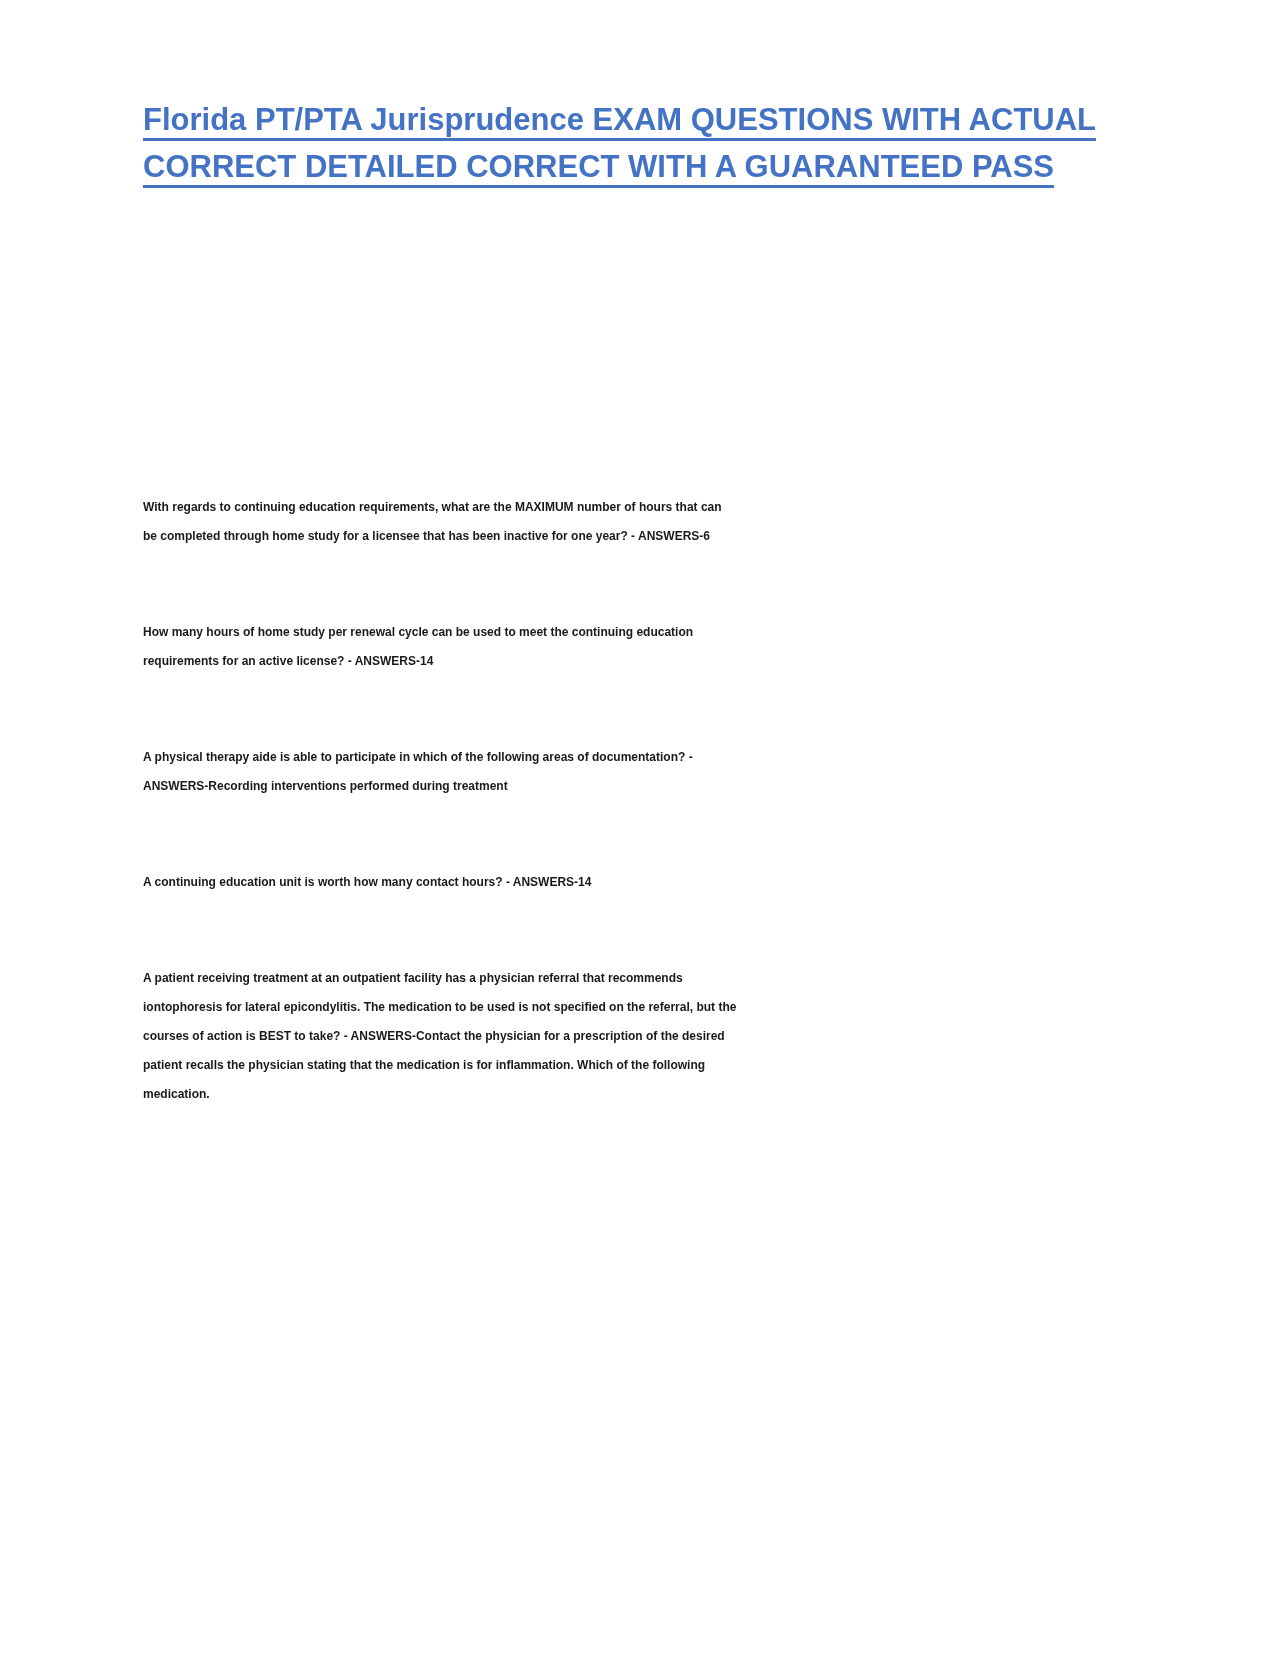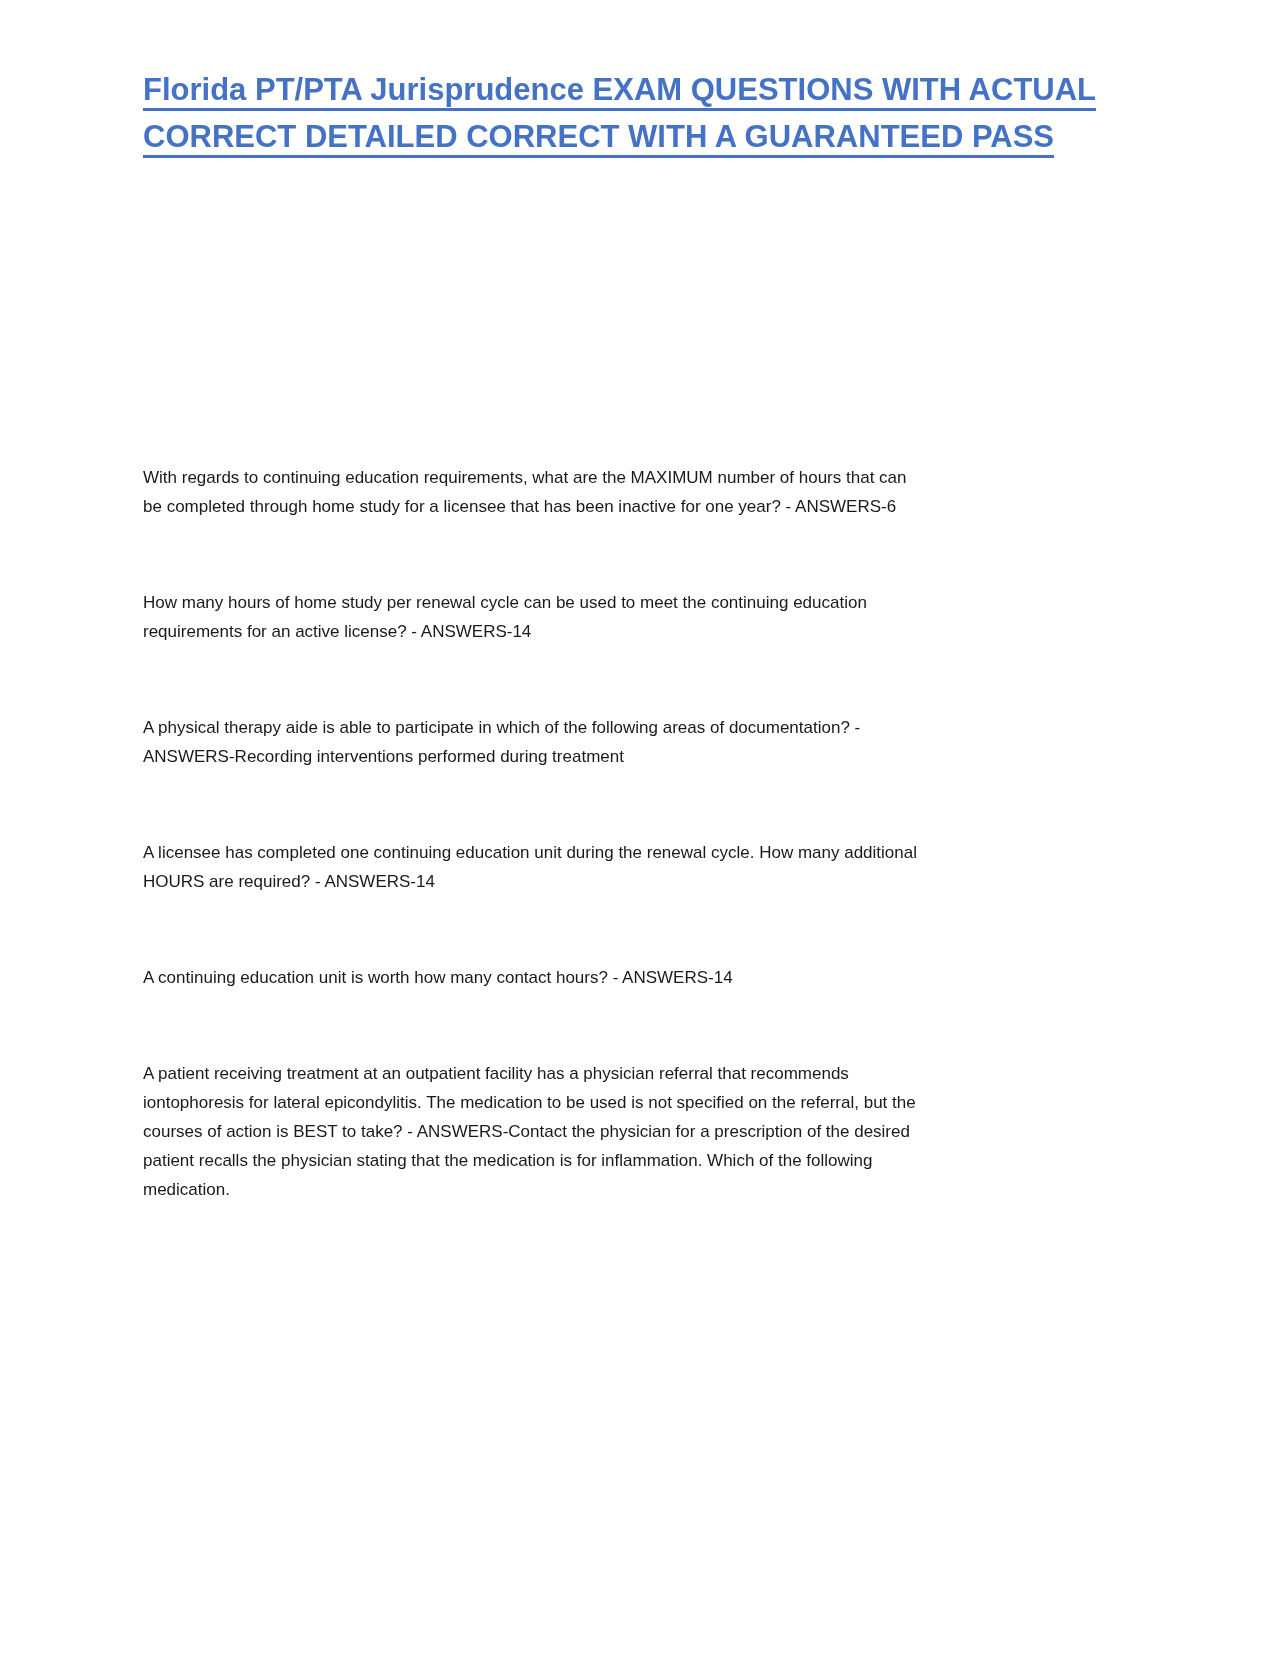--- a/index.html
+++ b/index.html
@@ -8,43 +8,43 @@
     background: #ffffff;
   }
   .page {
     position: relative;
     width: 1280px;
     height: 1656px;
     background: #ffffff;
     overflow: hidden;
     font-family: "Liberation Sans", "DejaVu Sans", sans-serif;
     box-sizing: border-box;
-    padding: 66px 100px 0 143px;
+    padding: 96px 100px 0 143px;
   }
   .doc-title {
     margin: 0 0 303px 0;
     font-size: 31px;
     font-weight: 700;
     line-height: 47px;
     color: #4472C4;
   }
   .doc-title .t-line {
     display: block;
     white-space: nowrap;
     text-decoration: underline;
     text-decoration-thickness: 3px;
     text-underline-offset: 8px;
     text-decoration-color: #4472C4;
   }
   .doc-body p {
     margin: 12px 0 67px 0;
-    font-size: 17px;
+    font-size: 12px;
     line-height: 29px;
     color: #1a1a1a;
-    font-weight: 400;
+    font-weight: 700;
   }
   .doc-body .line {
     display: block;
     white-space: nowrap;
   }
 </style>
 </head>
 <body>
 
 <div class="page">
@@ -64,24 +64,20 @@
     <p>
       <span class="line">How many hours of home study per renewal cycle can be used to meet the continuing education</span>
       <span class="line">requirements for an active license? - ANSWERS-14</span>
     </p>
 
     <p>
       <span class="line">A physical therapy aide is able to participate in which of the following areas of documentation? -</span>
       <span class="line">ANSWERS-Recording interventions performed during treatment</span>
     </p>
 
-    <p>
-      <span class="line">A licensee has completed one continuing education unit during the renewal cycle. How many additional</span>
-      <span class="line">HOURS are required? - ANSWERS-14</span>
-    </p>
 
     <p>
       <span class="line">A continuing education unit is worth how many contact hours? - ANSWERS-14</span>
     </p>
 
     <p>
       <span class="line">A patient receiving treatment at an outpatient facility has a physician referral that recommends</span>
       <span class="line">iontophoresis for lateral epicondylitis. The medication to be used is not specified on the referral, but the</span>
       <span class="line">courses of action is BEST to take? - ANSWERS-Contact the physician for a prescription of the desired</span>
       <span class="line">patient recalls the physician stating that the medication is for inflammation. Which of the following</span>

